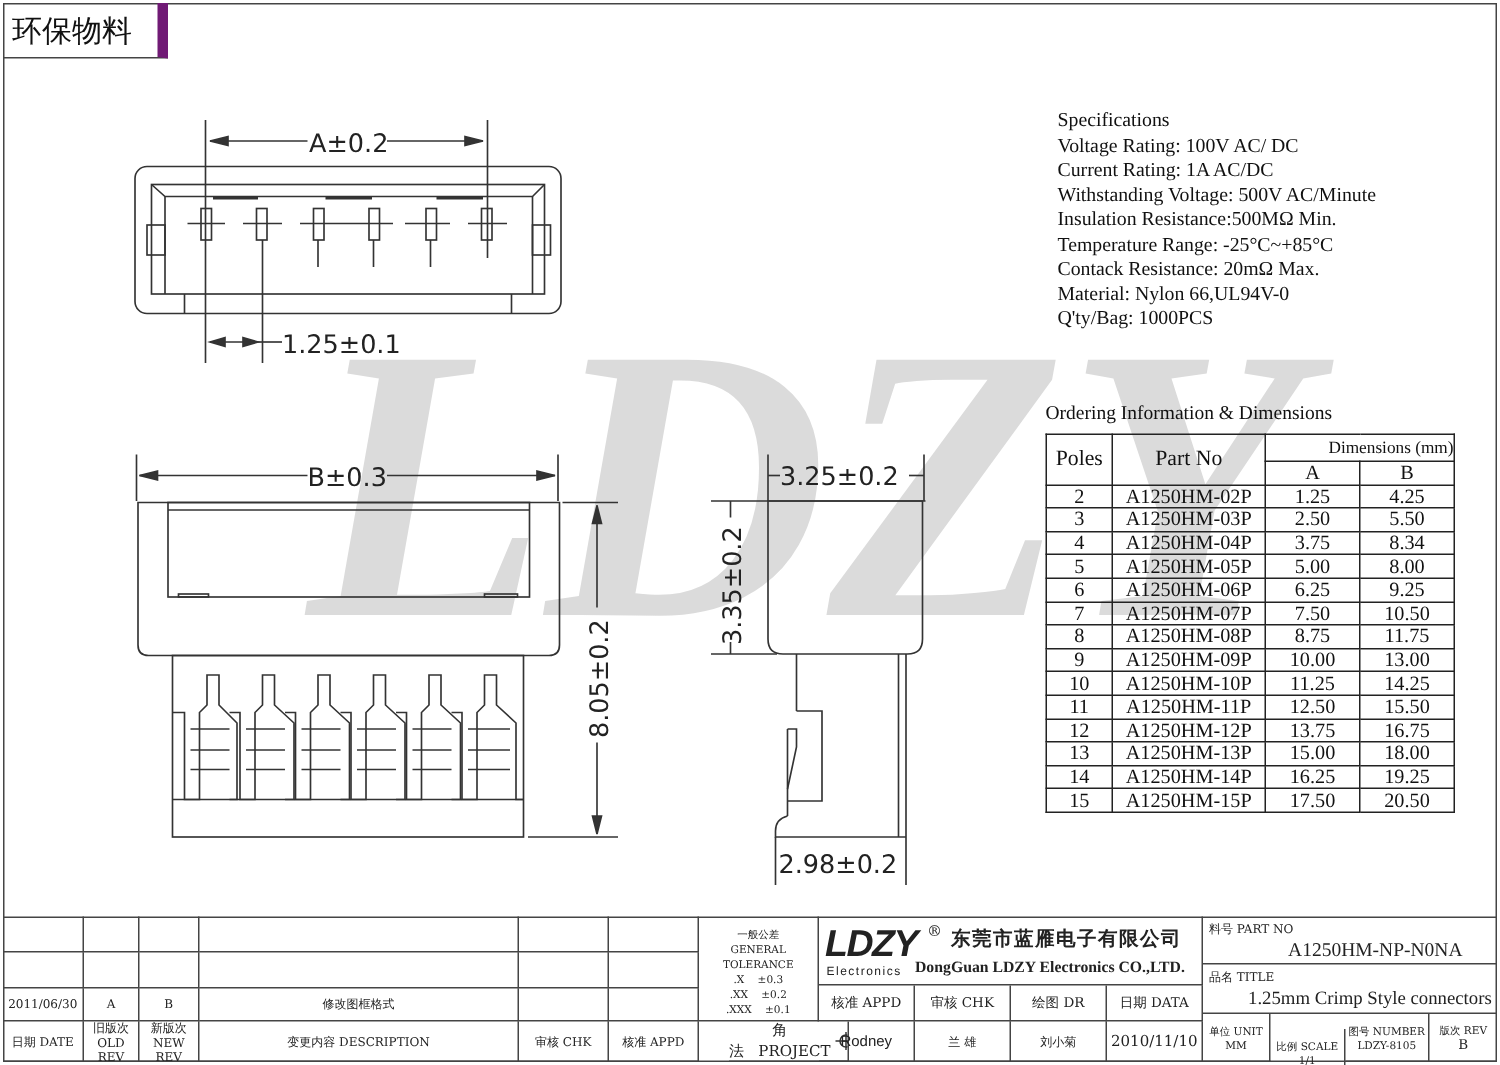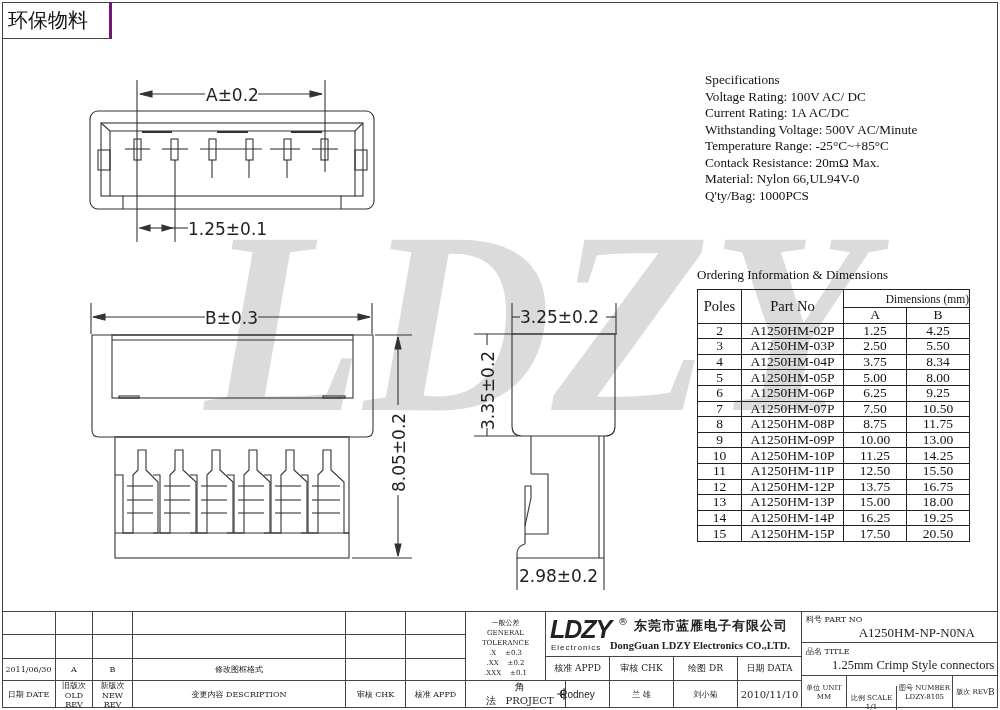--- a/index.html
+++ b/index.html
@@ -1,18 +1,18 @@
 <!DOCTYPE html>
 <html><head>
 <meta charset="utf-8">
 <style>
   html,body{margin:0;padding:0;background:#fff;}
   body{width:1000px;height:710px;position:relative;overflow:hidden;font-family:"Liberation Serif",serif;color:#111;}
   .frame{position:absolute;left:2px;top:2px;width:996px;height:706px;border:1px solid #444;box-sizing:border-box;}
-  .eco-tag{position:absolute;left:2px;top:2px;width:110px;height:37px;border-right:3px solid #701a75;border-bottom:1px solid #444;font-family:"DejaVu Serif",serif;font-size:20px;line-height:37px;padding-left:6px;box-sizing:border-box;}
+  .eco-tag{position:absolute;left:2px;top:2px;width:110px;height:37px;border-right:7px solid #701a75;border-bottom:1px solid #444;font-family:"DejaVu Serif",serif;font-size:20px;line-height:37px;padding-left:6px;box-sizing:border-box;}
   svg.draw{position:absolute;left:0;top:0;}
   .dimtxt{font-family:"DejaVu Sans",sans-serif;font-size:17px;fill:#222;}
   .watermark{font-family:"Liberation Serif",serif;font-weight:bold;font-style:italic;font-size:260px;fill:#cfcfcf;opacity:.75;}
   .specs{position:absolute;left:705px;top:72px;font-size:13.2px;line-height:16.5px;}
   .specs div{white-space:nowrap;}
   .order-title{position:absolute;left:697px;top:267px;font-size:13px;}
   table.order{position:absolute;left:697px;top:289px;border-collapse:collapse;font-size:13.5px;}
   table.order td,table.order th{border:1px solid #222;padding:0;text-align:center;font-weight:normal;height:14.6px;line-height:14px;}
   table.order .h1{height:17px;text-align:right;}
   table.order .dimhead{font-size:11.5px;}
@@ -152,20 +152,21 @@
   <text class="dimtxt" x="520" y="323">3.25±0.2</text>
   <text class="dimtxt" transform="translate(494,430) rotate(-90)">3.35±0.2</text>
   <text class="dimtxt" x="519" y="582">2.98±0.2</text>
 </svg>
 
 <div class="specs">
   <div>Specifications</div>
   <div>Voltage Rating: 100V AC/ DC</div>
   <div>Current Rating: 1A  AC/DC</div>
   <div>Withstanding Voltage: 500V AC/Minute</div>
+  <div>Insulation Resistance:500MΩ  Min.</div>
   <div>Temperature Range: -25°C~+85°C</div>
   <div>Contack Resistance: 20mΩ  Max.</div>
   <div>Material: Nylon 66,UL94V-0</div>
   <div>Q'ty/Bag: 1000PCS</div>
 </div>
 
 <div class="order-title">Ordering Information &amp; Dimensions</div>
 <table class="order">
   <tbody>
       <tr>
@@ -347,17 +348,17 @@
       <span>MM</span>
     </div>
   <div class="cell" style="left:845px;top:75px;width:50px;height:32px;flex-direction:column;font-size:7px">
       <span>比例 SCALE</span>
       <span>1/1</span>
     </div>
   <div class="cell" style="left:895px;top:65px;width:56px;height:32px;flex-direction:column;font-size:7px">
       <span>图号 NUMBER</span>
       <span>LDZY-8105</span>
     </div>
-  <div class="cell" style="left:951px;top:65px;width:45px;height:32px;flex-direction:row;font-size:7px;border-right:none">
+  <div class="cell" style="left:951px;top:65px;width:45px;height:32px;flex-direction:column;font-size:7px;border-right:none">
       <span>版次 REV</span>
       <span style="font-size:9px">B</span>
     </div>
 </div>
 
 </body></html>

